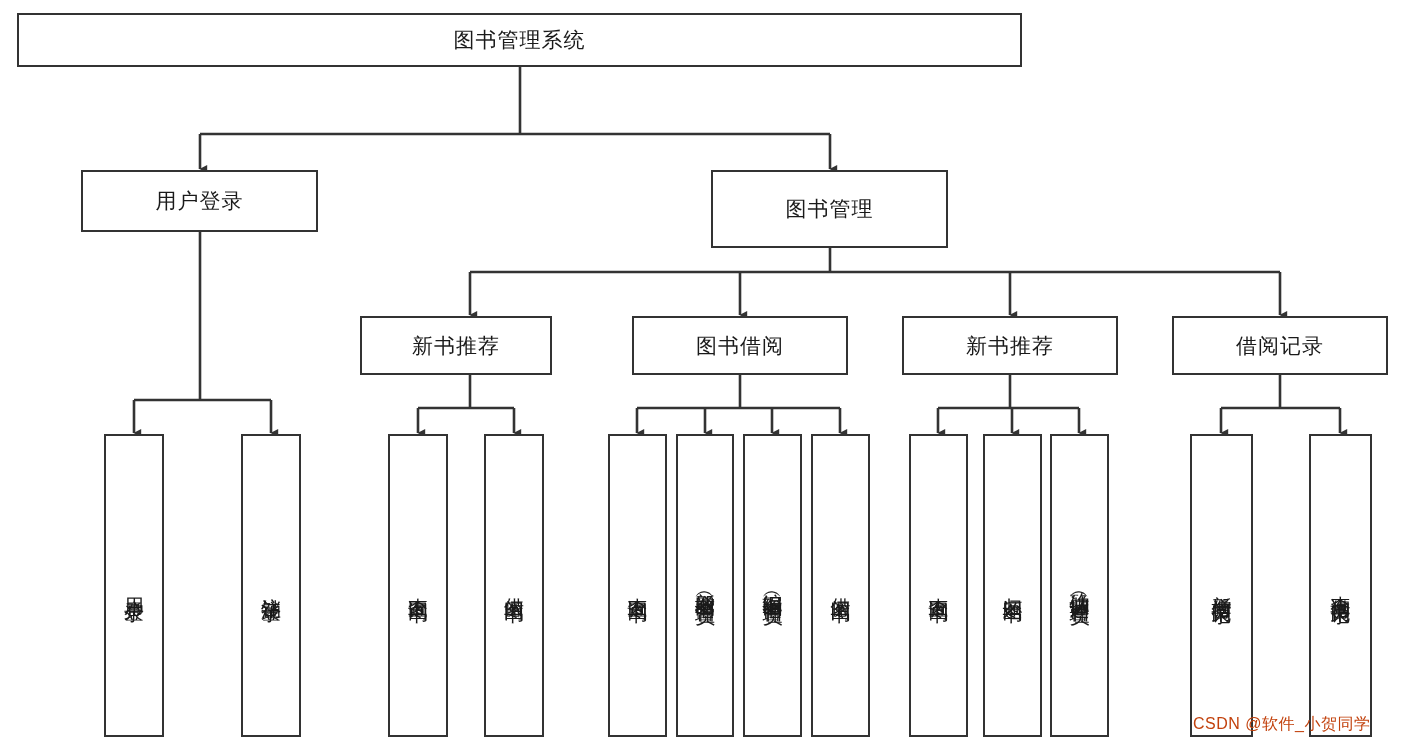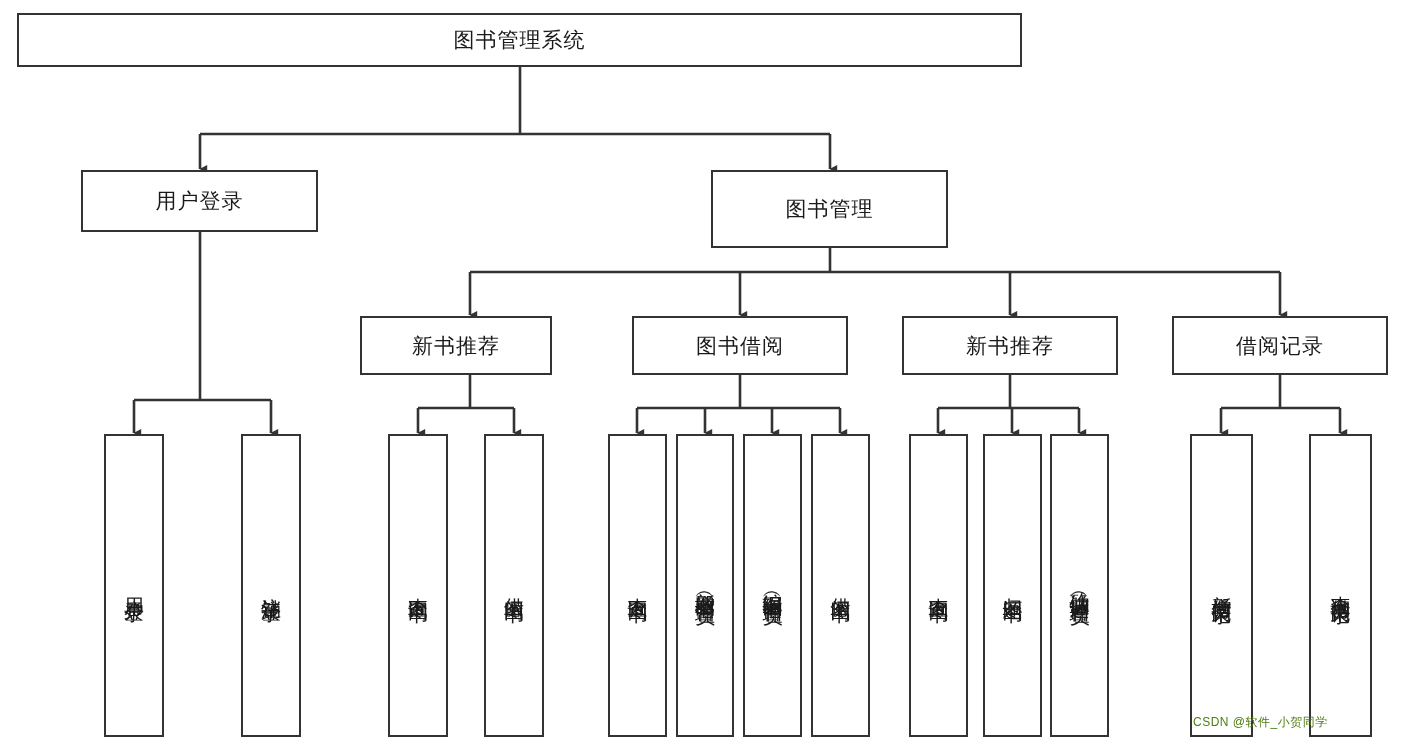--- a/index.html
+++ b/index.html
@@ -48,22 +48,22 @@
   #edges {
     position: absolute;
     left: 0;
     top: 0;
     width: 1405px;
     height: 747px;
     pointer-events: none;
   }
   .watermark {
     position: absolute;
-    font-size: 12px;
-    color: #4d7c0f;
+    font-size: 16px;
+    color: #c2410c;
     white-space: nowrap;
     letter-spacing: 0.5px;
   }
 </style>
 </head>
 <body>
 
 <div id="canvas">
 
   <svg id="edges" viewBox="0 0 1405 747">

